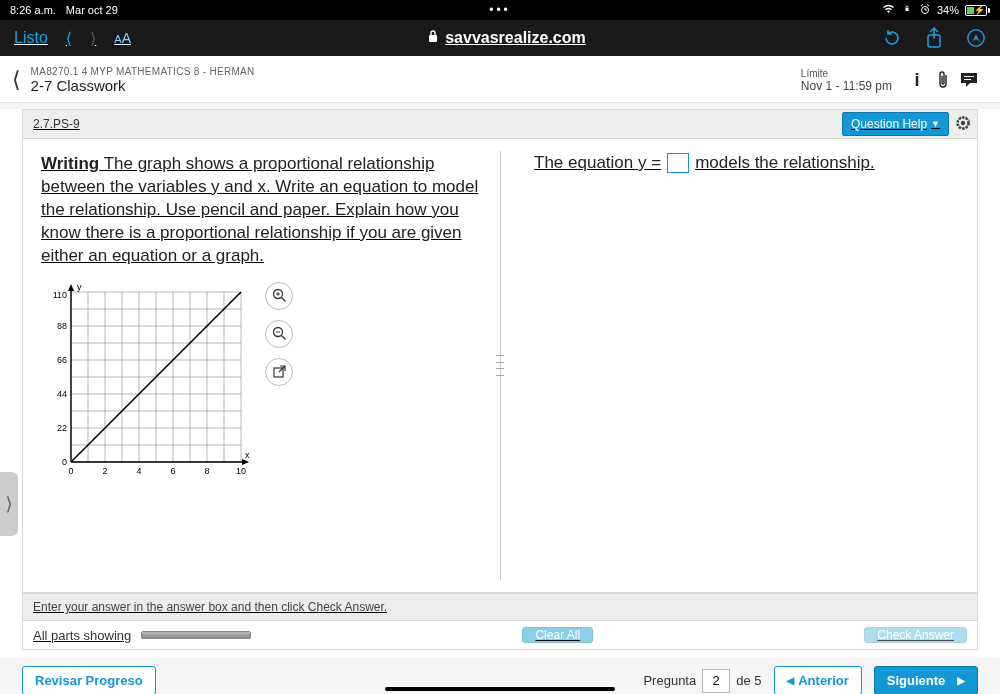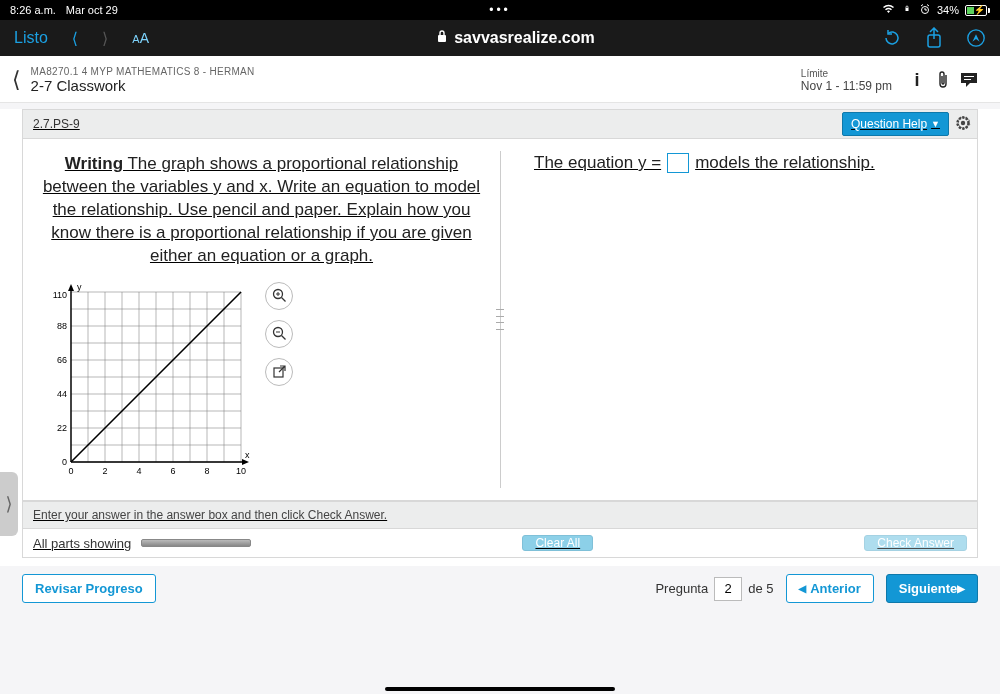--- a/index.html
+++ b/index.html
@@ -3,21 +3,21 @@
 <meta charset="utf-8">
 <style>
 * { margin: 0; padding: 0; box-sizing: border-box; font-family: -apple-system, BlinkMacSystemFont, "Segoe UI", Helvetica, Arial, sans-serif; }
 html, body { width: 1000px; height: 694px; overflow: hidden; background: #f5f5f7; }
 
 .status-bar { background: #000; color: #fff; height: 20px; display: flex; align-items: center; justify-content: space-between; padding: 0 10px; font-size: 11px; }
 .status-left { display: flex; gap: 10px; align-items: flex-end; }
 .status-right { display: flex; align-items: center; gap: 6px; }
 .status-dots { position: absolute; left: 50%; transform: translateX(-50%); letter-spacing: 3px; font-size: 12px; }
 
-.browser-bar { background: #1a1a1a; color: #fff; height: 36px; display: flex; align-items: center; padding: 0 14px; gap: 24px; }
+.browser-bar { background: #1a1a1a; color: #fff; height: 36px; display: flex; align-items: center; padding: 0 14px; gap: 18px; text-decoration: underline; }
 .browser-bar .listo { color: #1ba0e2; font-size: 16px; }
 .browser-bar .chev { color: #1ba0e2; font-size: 16px; font-weight: 300; }
 .browser-bar .chev.dim { color: #555; }
 .browser-bar .aa { color: #7dd3fc; font-size: 14px; }
 .browser-url { flex: 1; display: flex; align-items: center; justify-content: center; gap: 6px; font-size: 16px; font-weight: 600; color: #fff; }
 .browser-right { display: flex; align-items: center; gap: 22px; }
 .browser-ico { width: 20px; height: 20px; color: #1ba0e2; display: flex; align-items: center; justify-content: center; }
 
 .assignment-header { display: flex; align-items: center; padding: 10px 18px 8px 12px; background: #fff; border-bottom: 1px solid #e5e5e5; }
 .assignment-header .back { font-size: 22px; color: #333; margin-right: 10px; cursor: pointer; }
@@ -29,21 +29,21 @@
 .assignment-header .hicon { width: 26px; display:flex; align-items:center; justify-content:center; color:#222; font-size:18px;}
 
 .work-area { padding: 0 22px 8px 22px; background: #fff; text-decoration: underline; }
 
 .qhead { display: flex; align-items: center; background: #eceded; border: 1px solid #d8d8d8; height: 30px; margin-top: 6px;}
 .qhead .qid { padding: 0 10px; font-size: 12px; color: #333; }
 .qhead .spacer { flex: 1; }
 .qhead .qhelp { background: #1397d5; color: #fff; font-size: 12px; padding: 4px 8px; border-radius: 2px; border: 1px solid #0e78aa; display: flex; align-items:center; gap:4px;}
 .qhead .gear { width: 28px; text-align:center; color:#444; font-size:14px;}
 
-.qbody { border: 1px solid #d8d8d8; border-top: none; display: flex; height: 362px; position: relative; text-align: center; }
+.qbody { border: 1px solid #d8d8d8; border-top: none; display: flex; height: 454px; position: relative; }
 .left-pane { width: 50%; padding: 14px 18px 10px 18px; }
 .divider-line { position:absolute; left:50%; top:12px; bottom:12px; width:1px; background:#ccc; }
 .right-pane { width: 50%; padding: 14px 34px; }
 
 .prompt-text { font-size: 17px; color: #222; line-height: 1.35; }
 .prompt-text b { font-weight: 700; }
 
 .graph-wrap { display:flex; align-items:flex-start; gap:14px; margin-top:14px;}
 .graph-svg { }
 .graph-tools { display:flex; flex-direction:column; gap:10px; }
@@ -58,21 +58,21 @@
 .qfooter1 { border: 1px solid #d8d8d8; border-top: 1px solid #d8d8d8; background:#eceded; font-size:12px; color:#444; padding:6px 10px; }
 .qfooter2 { border: 1px solid #d8d8d8; border-top:none; display:flex; align-items:center; padding:6px 10px; gap:10px;}
 .qfooter2 .parts { font-size:13px; color:#333; }
 .qfooter2 .pbar { width:110px; height:8px; background:linear-gradient(#bbb,#888); border:1px solid #888; border-radius:2px;}
 .btn { font-size:12px; padding:0 12px; border-radius:3px; border:1px solid transparent; cursor:pointer; }
 .btn-clear { background:#8cd0e8; color:#fff; border-color:#7fc0d8; }
 .btn-check { background:#8cd0e8; color:#fff; border-color:#7fc0d8; opacity:0.7; }
 
 .bottom-bar { display:flex; align-items:center; padding: 8px 22px 0 22px; gap: 12px; }
 .btn-outline { background:#fff; border:1px solid #1397d5; color:#1397d5; font-size:13px; padding:6px 12px; border-radius:3px; font-weight:600; }
-.btn-primary { background:#1397d5; color:#fff; font-size:13px; padding:6px 12px; border-radius:3px; font-weight:600; display:flex; align-items:center; gap:0; border:1px solid #0e78aa;}
+.btn-primary { background:#1397d5; color:#fff; font-size:13px; padding:6px 12px; border-radius:3px; font-weight:600; display:flex; align-items:center; gap:12px; border:1px solid #0e78aa;}
 .qnum-input { width:28px; height:24px; border:1px solid #bbb; text-align:center; font-size:13px; }
 .bottom-mid { margin-left:auto; display:flex; align-items:center; gap:6px; font-size:13px; color:#333;}
 .home-indicator{position:absolute;bottom:3px;left:50%;transform:translateX(-50%);width:230px;height:4px;background:#000;border-radius:3px;}
 
 .side-tab { position:absolute; left:0; top:472px; width:18px; height:64px; background:#ccc; border-radius:0 6px 6px 0; display:flex; align-items:center; justify-content:center; color:#666; font-size:18px;}
 
 .battery{display:inline-flex;align-items:center;gap:1px;}
 .battery-body{width:22px;height:11px;border:1px solid #fff;border-radius:2px;position:relative;}
 .battery-fill{position:absolute;left:1px;top:1px;bottom:1px;width:34%;background:#5dd25d;}
 .battery-tip{width:2px;height:5px;background:#fff;border-radius:0 1px 1px 0;}

